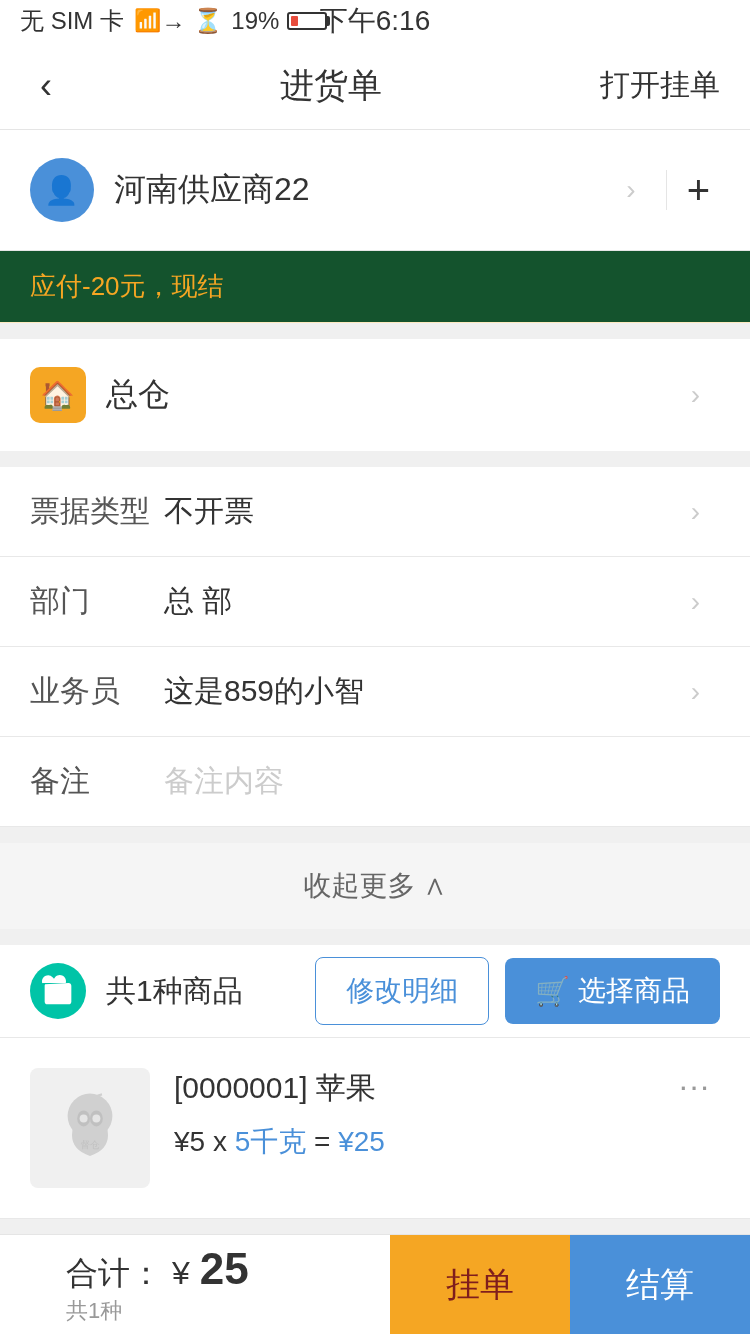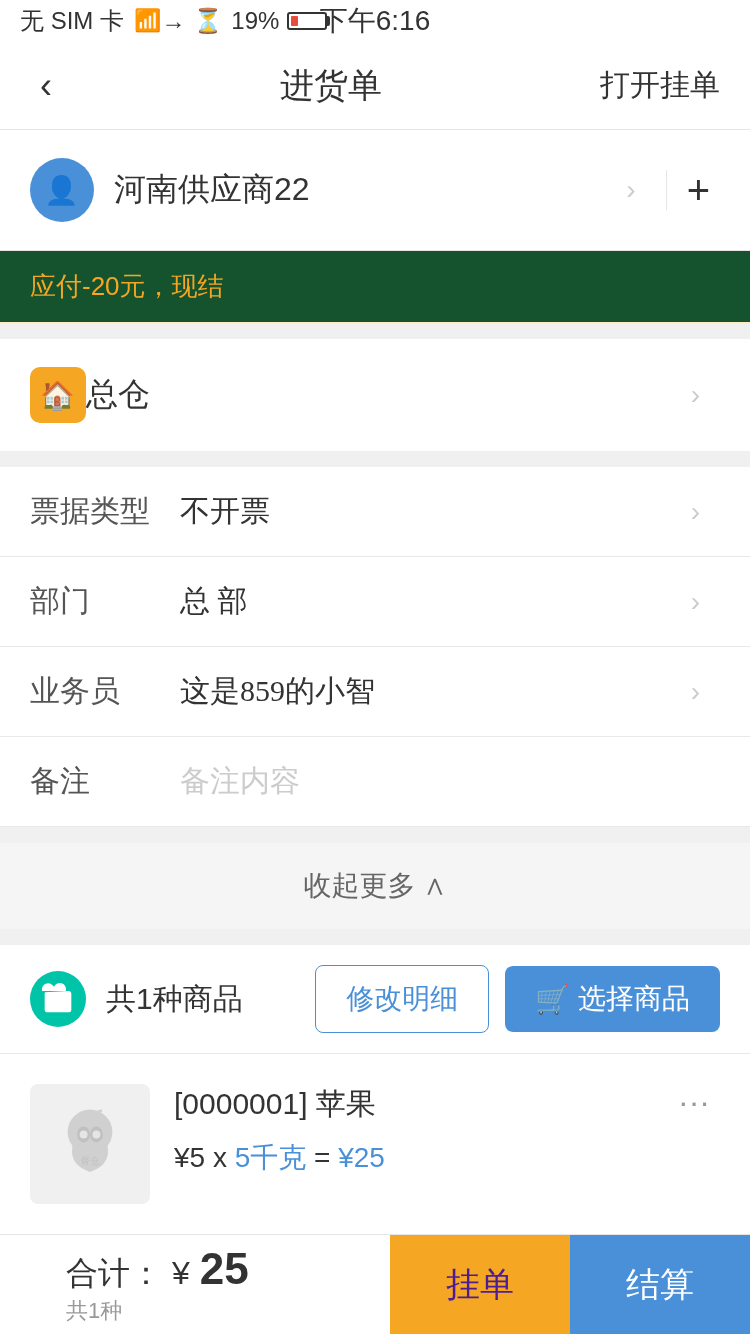--- a/index.html
+++ b/index.html
@@ -128,20 +128,21 @@
     .warehouse-icon {
       width: 56px; height: 56px;
       border-radius: 10px;
       background: #f5a623;
       display: flex; align-items: center; justify-content: center;
       color: #fff; font-size: 28px;
       flex-shrink: 0;
     }
     .warehouse-name {
       flex: 1;
+      margin-left: 20px;
       font-size: 32px;
       color: #333;
     }
 
     
     .form-row {
       display: flex;
       align-items: center;
       padding: 0 30px;
       height: 90px;
@@ -151,22 +152,21 @@
     .form-label {
       font-size: 30px;
       color: #555;
       width: 130px;
       flex-shrink: 0;
     }
     .form-value {
       flex: 1;
       font-size: 30px;
       color: #333;
-      margin-left: 20px;
-      font-family: Liberation Serif, serif;
+      margin-left: 4px;
     }
     .form-value.placeholder {
       color: #ccc;
     }
 
     
     .collapse-btn {
       background: #f5f5f5;
       display: flex;
       align-items: center;
@@ -176,21 +176,21 @@
       color: #666;
       cursor: pointer;
       margin-bottom: 16px;
     }
 
     
     .products-header {
       background: #fff;
       display: flex;
       align-items: center;
-      padding: 20px 30px;
+      padding: 12px 30px;
       border-bottom: 1px solid #e8e8e8;
     }
     .products-icon {
       width: 56px; height: 56px;
       border-radius: 50%;
       background: #00c4a7;
       display: flex; align-items: center; justify-content: center;
       color: #fff; font-size: 26px;
       flex-shrink: 0;
     }
@@ -295,21 +295,21 @@
       font-size: 44px;
       font-weight: 600;
       color: #333;
     }
     .total-sub {
       font-size: 22px;
       color: #999;
     }
     .btn-hang {
       background: #f5a623;
-      color: #4c1d95;
+      color: #7f1d1d;
       font-size: 34px;
       width: 180px;
       display: flex;
       align-items: center;
       justify-content: center;
       cursor: pointer;
     }
     .btn-checkout {
       background: #4a90d9;
       color: #fff;

